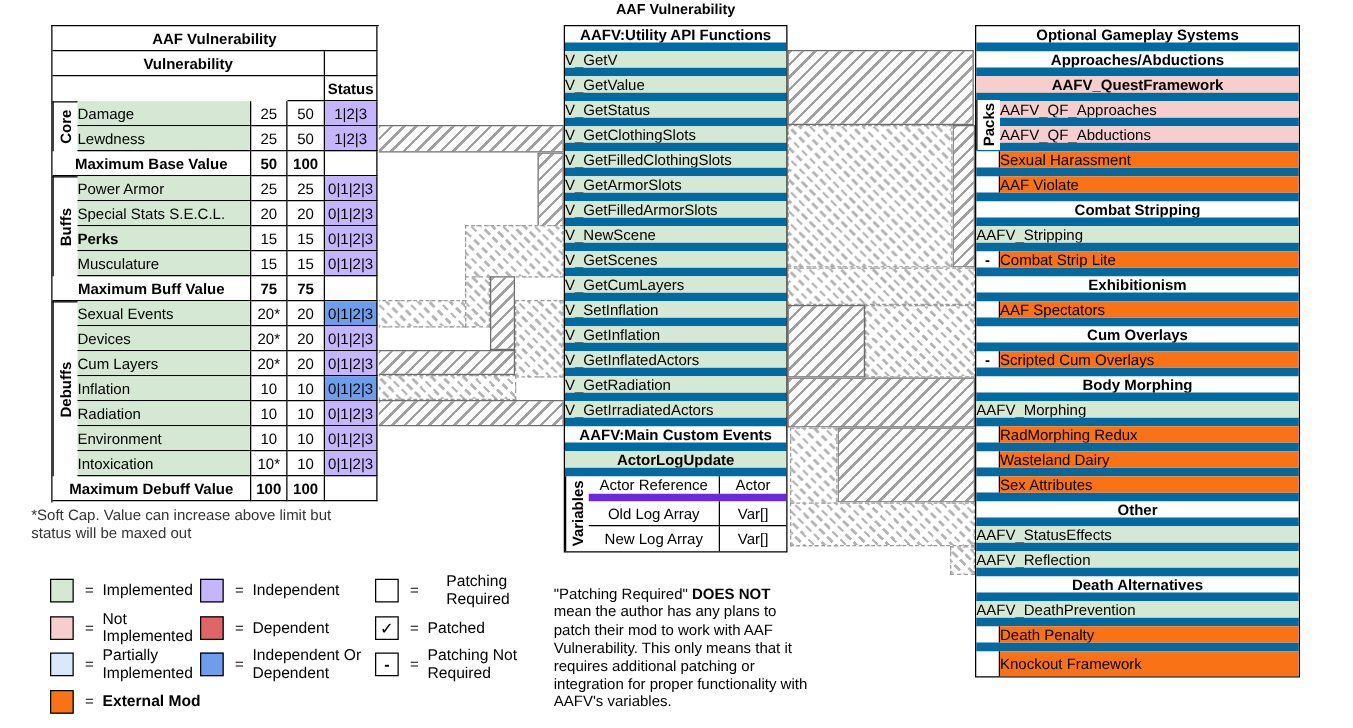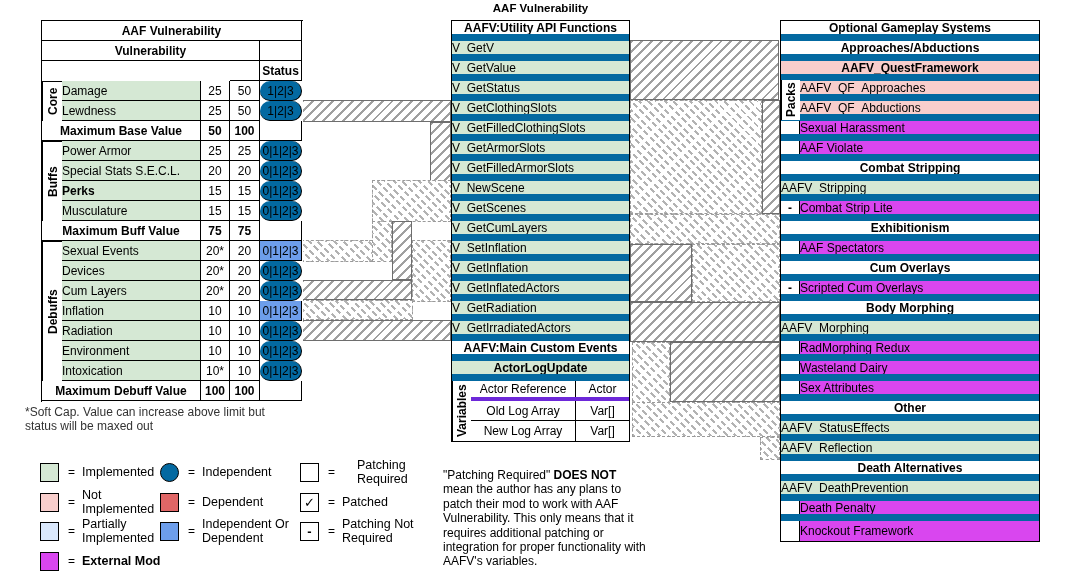--- a/index.html
+++ b/index.html
@@ -22,22 +22,22 @@
   #left-table{display:grid;grid-template-columns:20px 139px 29px 30px 42px;
               grid-template-rows:repeat(19,20px);border-left:1px solid #000;border-top:1px solid #000;}
   #left-table .c{border-right:1px solid #000;border-bottom:1px solid #000;box-sizing:border-box;
                  display:flex;align-items:center;overflow:hidden;white-space:nowrap;}
   .cc{justify-content:center;}
   .cl{padding-left:0;}
   .bold{font-weight:bold;}
   .bg-lgreen{background:#d5e8d4;}
   .bg-lred{background:#f8cecc;}
   .bg-lblue{background:#dae8fc;}
-  .bg-lpurple{background:#d946ef;}
-  .bg-green{background:#0369a1;border-radius:10px;}
+  .bg-lpurple{background:#f97316;}
+  .bg-green{background:#c4b5fd;}
   .bg-blue{background:#6d9eeb;}
   
   .rows-table{border:1px solid #000;}
   .trow{height:20px;box-sizing:border-box;border-bottom:7px solid #0369a1;display:flex;align-items:stretch;}
   .trow:last-child{border-bottom:none;}
   .cell{display:flex;align-items:center;box-sizing:border-box;overflow:hidden;white-space:nowrap;}
   .grow{flex:1;}
   .lcell{width:19px;border-right:1px solid #000;justify-content:center;font-weight:bold;flex:none;}
   .midcol{width:105px;border-right:1px solid #000;justify-content:center;flex:none;}
   .valcol{flex:1;justify-content:center;}
@@ -214,21 +214,21 @@
       </div>
     <div class="trow">
         <div class="cell grow bold" style="justify-content:center;">AAFV:Main Custom Events</div>
       </div>
     <div class="trow">
         <div class="cell grow bold bg-lgreen" style="justify-content:center;">ActorLogUpdate</div>
       </div>
     <div class="trow" style="height:60px;border-bottom:none;">
       <div class="cell lcell vlabel" style="font-weight:bold;">Variables</div>
       <div style="flex:1;display:flex;flex-direction:column;">
-        <div class="trow" style="border-bottom:4px solid #6d28d9;">
+        <div class="trow" style="border-bottom:6px solid #6d28d9;align-items:flex-end;">
           <div class="cell midcol">Actor Reference</div>
           <div class="cell valcol">Actor</div>
         </div>
         <div class="trow" style="border-bottom:1px solid #000;">
           <div class="cell midcol">Old Log Array</div>
           <div class="cell valcol">Var[]</div>
         </div>
         <div class="trow" style="border-bottom:none;">
           <div class="cell midcol">New Log Array</div>
           <div class="cell valcol">Var[]</div>

